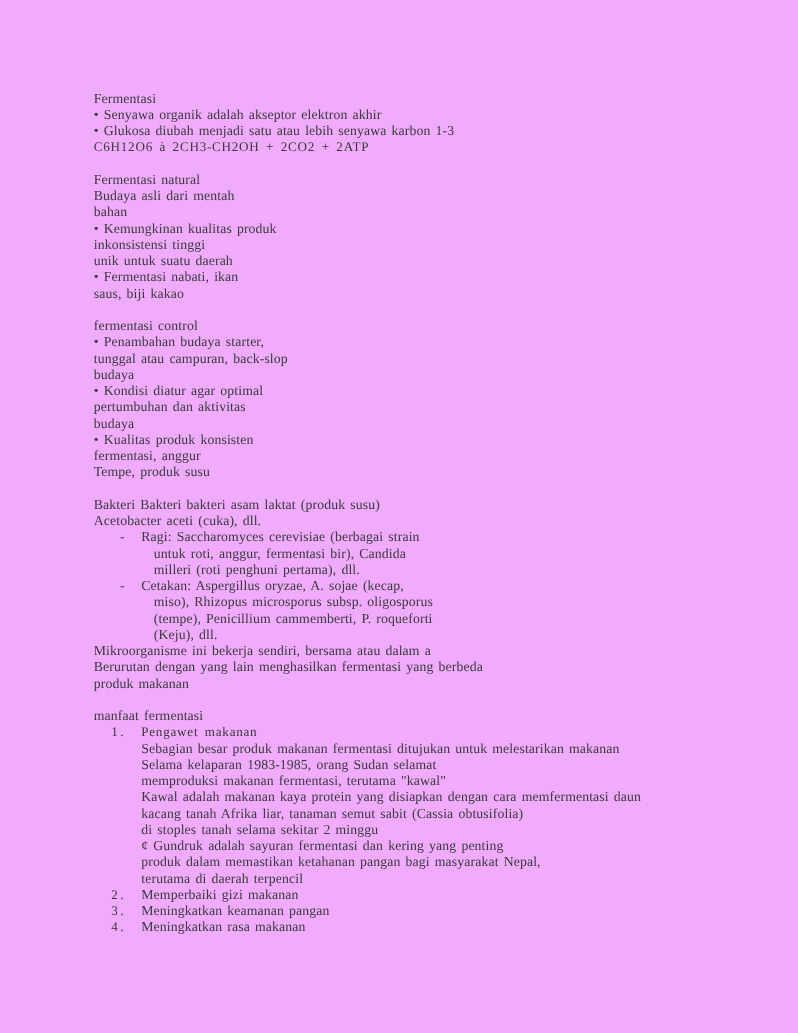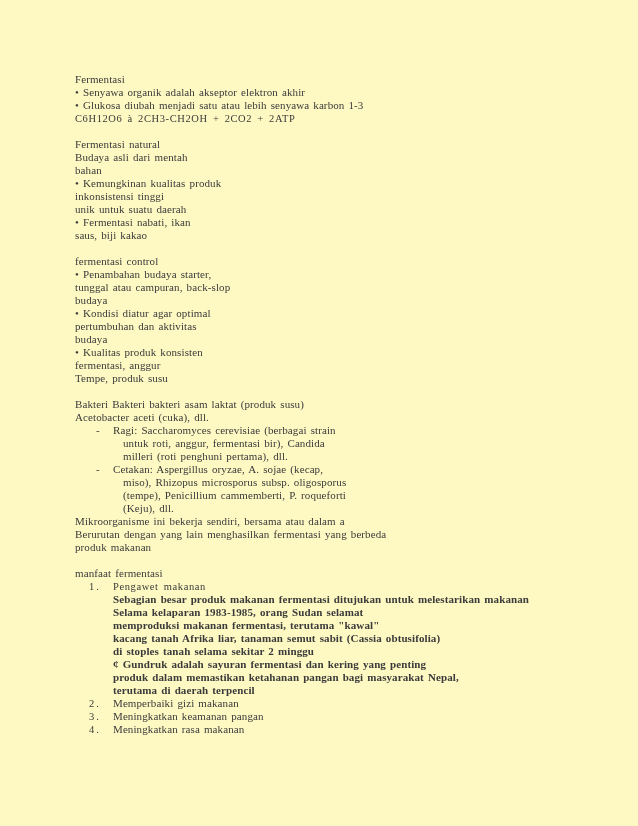--- a/index.html
+++ b/index.html
@@ -11,21 +11,21 @@
     width: 638px;
     height: 826px;
     position: relative;
     overflow: hidden;
     font-family: "Liberation Serif", serif;
     color: #3a3a3a;
   }
   .page {
     position: absolute;
     inset: 0;
-    background: #fef9c3;
+    background: #f0abfc;
   }
   .text-body {
     position: absolute;
     left: 75px;
     top: 73px;
     width: 510px;
     font-size: 11px;
     line-height: 13px;
   }
   .block {
@@ -41,21 +41,21 @@
     font-family: Liberation Serif, serif;
     font-size: 10.5px;
     letter-spacing: 0.6px;
     word-spacing: 2px;
   }
   .dash { padding-left: 38px; position: relative; }
   .dash > .marker { position: absolute; left: 21px; }
   .dash-cont { padding-left: 48px; }
   .num { padding-left: 38px; position: relative; }
   .num > .marker { position: absolute; left: 14px; letter-spacing: 2px; }
-  .num-cont { padding-left: 38px; font-weight: bold; }
+  .num-cont { padding-left: 38px; }
 </style>
 </head>
 <body>
 
 <div class="page">
   <div class="text-body">
       <div class="block">
         <div class="line">Fermentasi</div>
         <div class="line">• Senyawa organik adalah akseptor elektron akhir</div>
         <div class="line">• Glukosa diubah menjadi satu atau lebih senyawa karbon 1-3</div>
@@ -96,20 +96,21 @@
         <div class="line">Mikroorganisme ini bekerja sendiri, bersama atau dalam a</div>
         <div class="line">Berurutan dengan yang lain menghasilkan fermentasi yang berbeda</div>
         <div class="line">produk makanan</div>
       </div>
       <div class="block">
         <div class="line">manfaat fermentasi</div>
         <div class="line num mono"><span class="marker mono">1.</span><span>Pengawet makanan</span></div>
         <div class="line num-cont">Sebagian besar produk makanan fermentasi ditujukan untuk melestarikan makanan</div>
         <div class="line num-cont">Selama kelaparan 1983-1985, orang Sudan selamat</div>
         <div class="line num-cont">memproduksi makanan fermentasi, terutama "kawal"</div>
+        <div class="line num-cont">Kawal adalah makanan kaya protein yang disiapkan dengan cara memfermentasi daun</div>
         <div class="line num-cont">kacang tanah Afrika liar, tanaman semut sabit (Cassia obtusifolia)</div>
         <div class="line num-cont">di stoples tanah selama sekitar 2 minggu</div>
         <div class="line num-cont">¢ Gundruk adalah sayuran fermentasi dan kering yang penting</div>
         <div class="line num-cont">produk dalam memastikan ketahanan pangan bagi masyarakat Nepal,</div>
         <div class="line num-cont">terutama di daerah terpencil</div>
         <div class="line num"><span class="marker mono">2.</span><span>Memperbaiki gizi makanan</span></div>
         <div class="line num"><span class="marker mono">3.</span><span>Meningkatkan keamanan pangan</span></div>
         <div class="line num"><span class="marker mono">4.</span><span>Meningkatkan rasa makanan</span></div>
       </div>
     </div>

